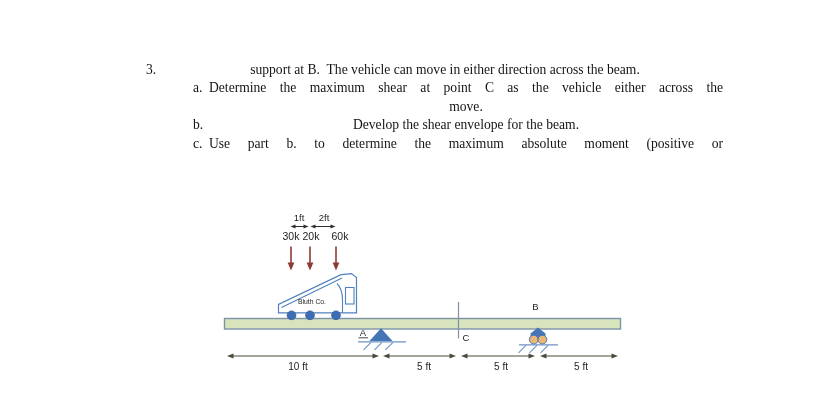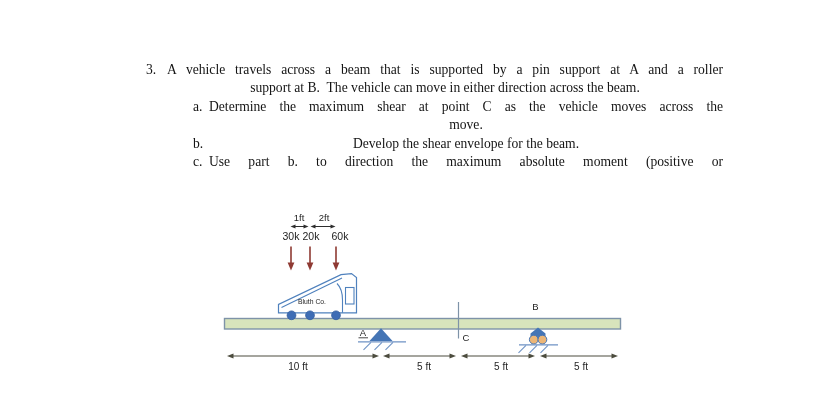--- a/index.html
+++ b/index.html
@@ -47,42 +47,41 @@
 </style>
 </head>
 <body>
 
 <main>
 
   <section class="problem">
     <div class="item">
       <span class="num">3.</span>
       <div class="content">
-        <div class="line j">A vehicle travels across a beam that is supported by a pin support at A and a roller</div>
         <div class="line">support at B.&nbsp; The vehicle can move in either direction across the beam.</div>
 
         <div class="part">
           <span class="plabel">a.</span>
           <div class="ptext">
-            <div class="line j">Determine the maximum shear at point C as the vehicle moves across the</div>
+            <div class="line j">Determine the maximum shear at point C as the vehicle either across the</div>
             <div class="line">move.</div>
           </div>
         </div>
 
         <div class="part">
           <span class="plabel">b.</span>
           <div class="ptext">
             <div class="line">Develop the shear envelope for the beam.</div>
           </div>
         </div>
 
         <div class="part">
           <span class="plabel">c.</span>
           <div class="ptext">
-            <div class="line j">Use part b. to direction the maximum absolute moment (positive or</div>
+            <div class="line j">Use part b. to determine the maximum absolute moment (positive or</div>
           </div>
         </div>
       </div>
     </div>
   </section>
 
   <svg class="diagram" width="828" height="406" viewBox="0 0 828 406" xmlns="http://www.w3.org/2000/svg">
 
     <rect class="beam-rect" x="224.5" y="318.5" width="396" height="10.5"></rect>
 

